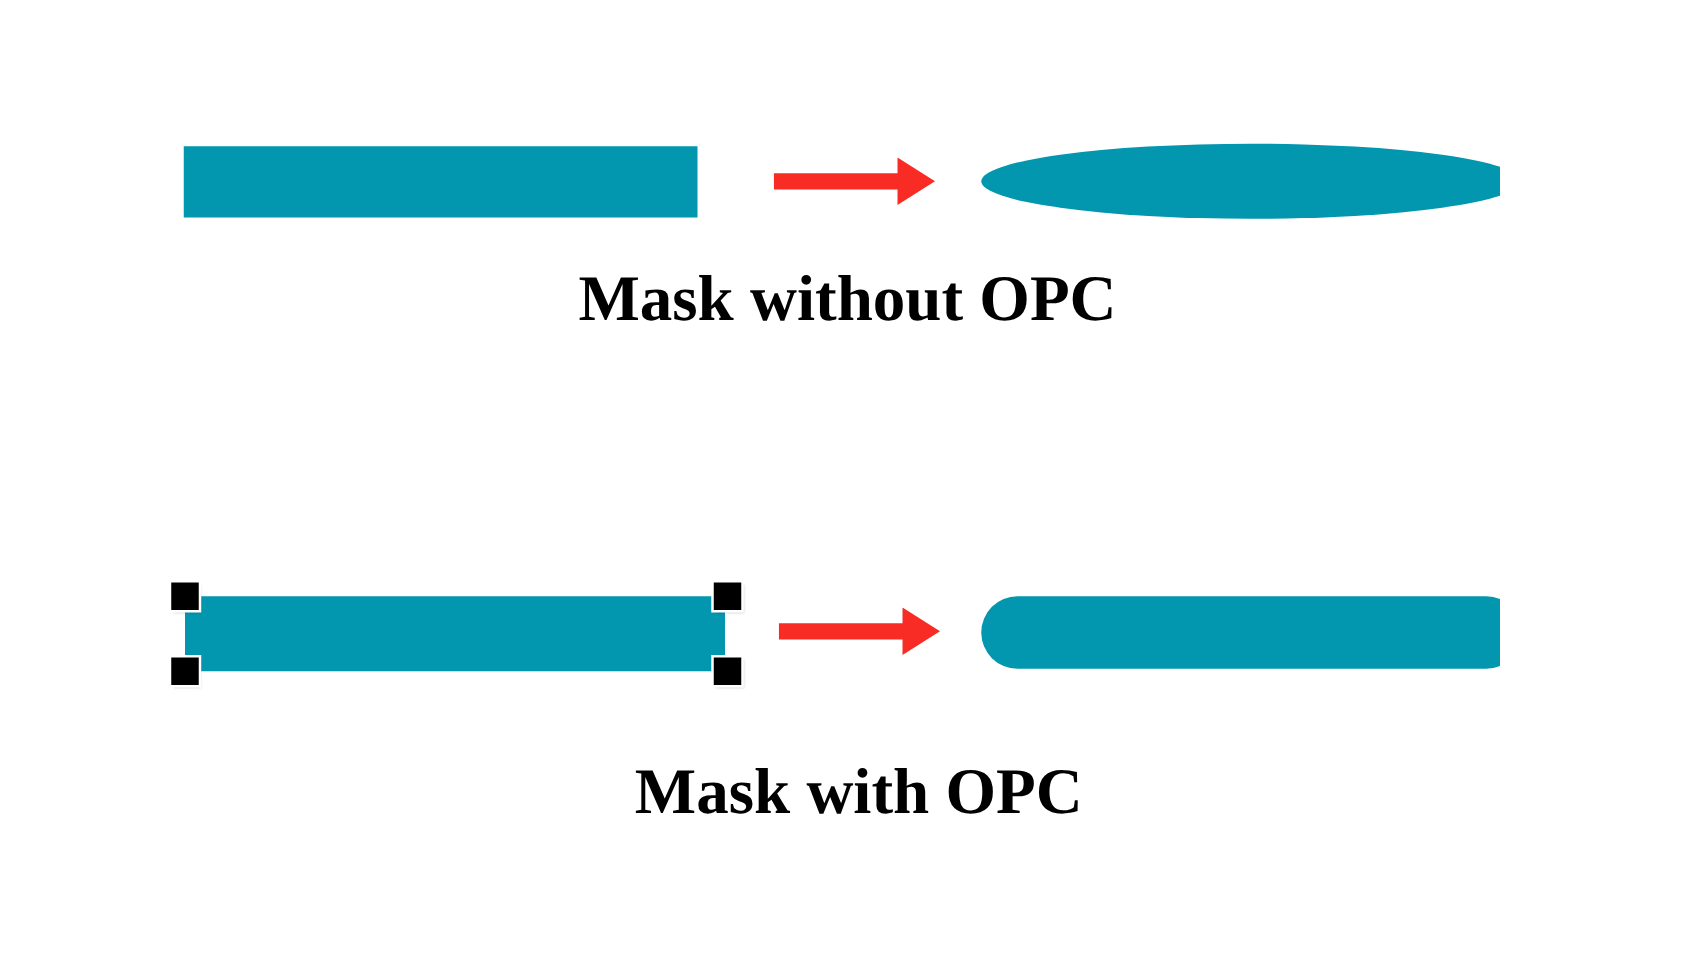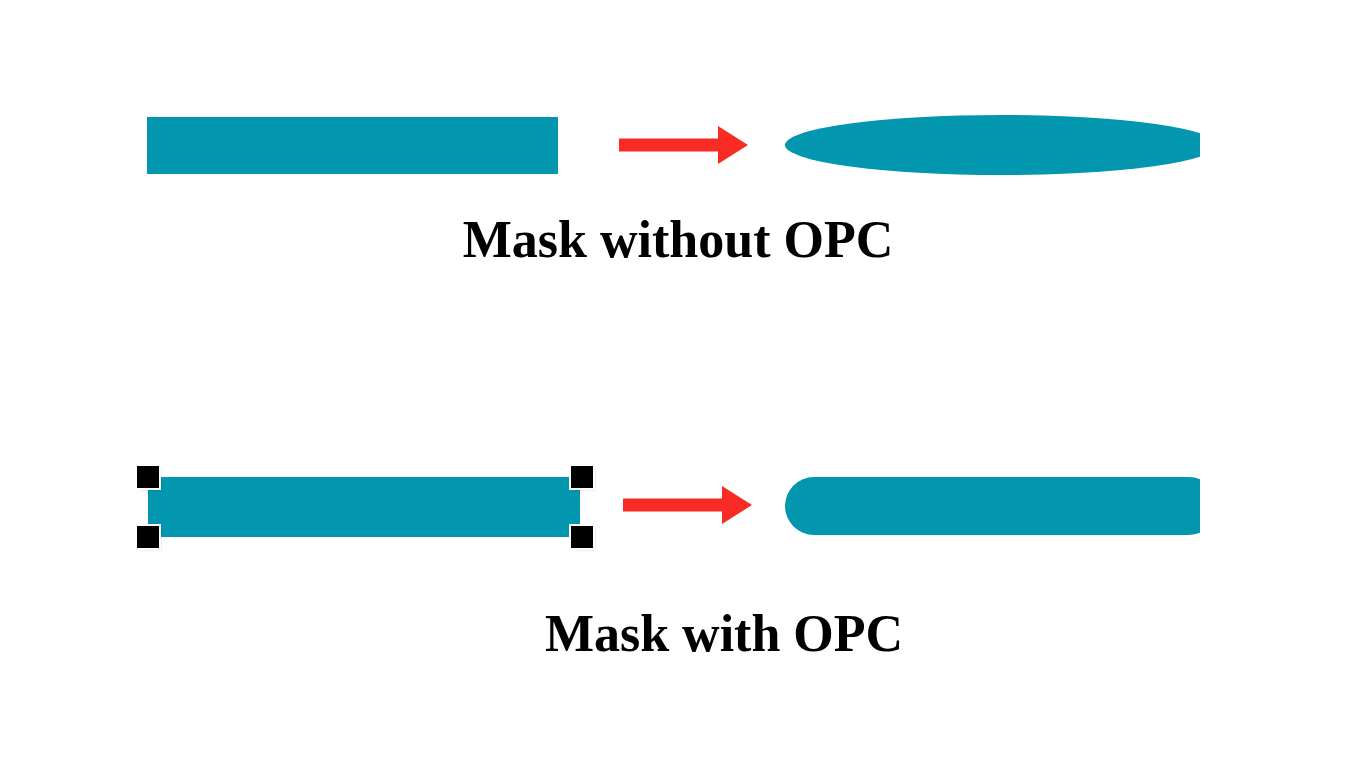--- a/index.html
+++ b/index.html
@@ -57,21 +57,21 @@
   .handle-tr { left: 571px; top: 466px; }
   .handle-bl { left: 137px; top: 526px; }
   .handle-br { left: 571px; top: 526px; }
   .arrow-2 { left: 623px; top: 486px; }
   .wafer-capsule {
     left: 785px; top: 477px;
     width: 433px; height: 58px;
     background: var(--shape-teal);
     border-radius: 29px;
   }
-  .caption-2 { left: 724px; top: 608px; }
+  .caption-2 { left: 687px; top: 608px; }
 
   .arrow-svg { position: absolute; display: block; }
   .arrow-svg polygon { fill: var(--arrow-red); }
 </style>
 </head>
 <body>
 
 <div class="canvas">
 
   <section>

